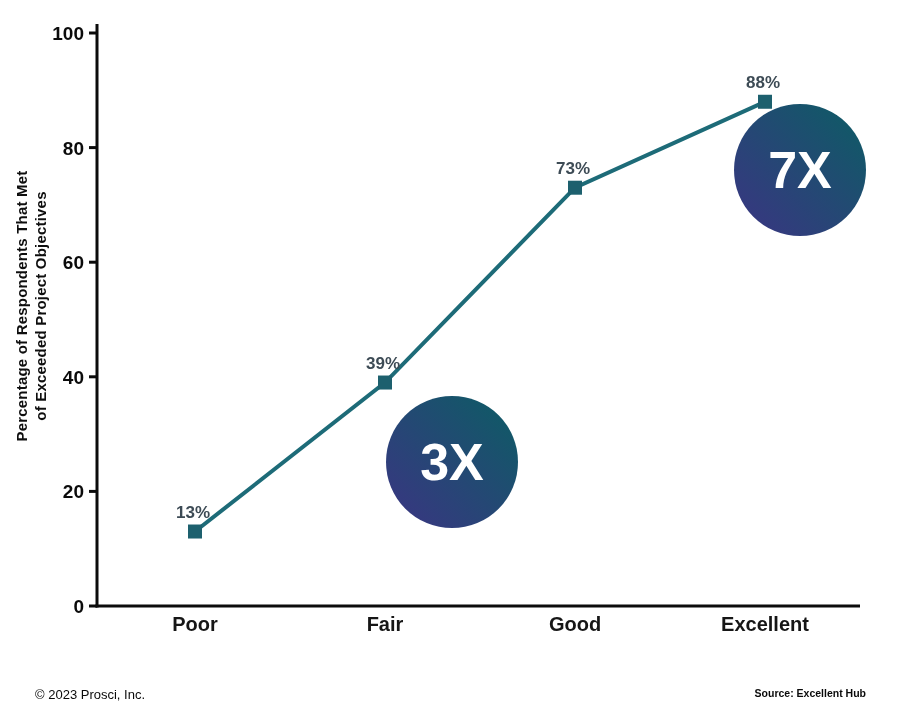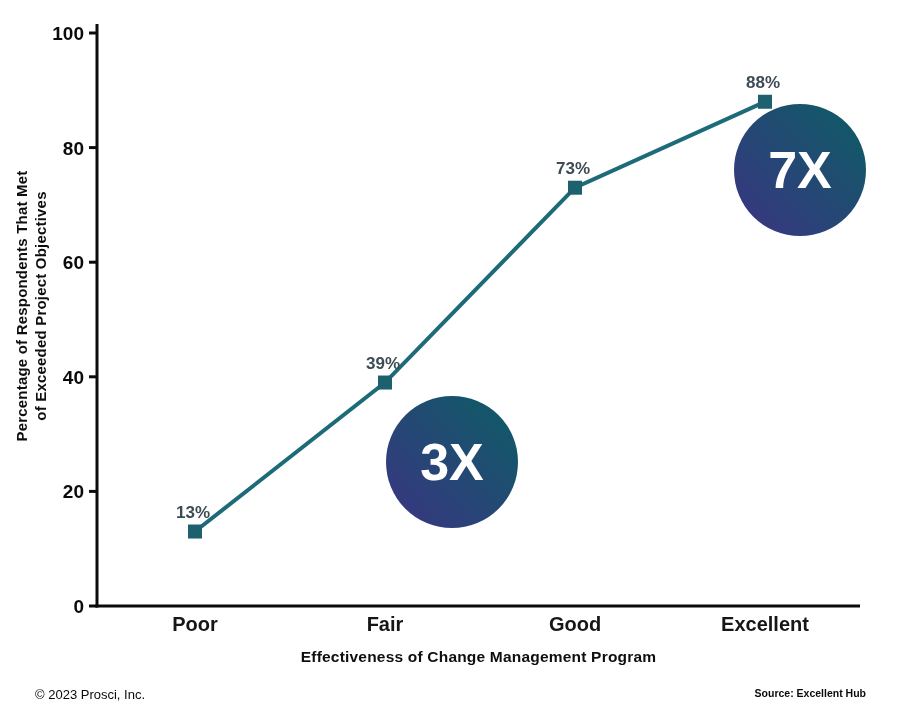--- a/index.html
+++ b/index.html
@@ -66,16 +66,15 @@
       <text x="763" y="87.75999999999999" text-anchor="middle" font-size="17" font-weight="bold" font-family="&quot;Liberation Sans&quot;, sans-serif" fill="#3d4b55">88%</text>
       <circle cx="452" cy="462" r="66" fill="url(#badgeGrad)"></circle>
       <text x="452" y="480" text-anchor="middle" font-size="52" font-weight="bold" font-family="&quot;Liberation Sans&quot;, sans-serif" fill="#ffffff">3X</text>
       <circle cx="800" cy="170" r="66" fill="url(#badgeGrad)"></circle>
       <text x="800" y="188" text-anchor="middle" font-size="52" font-weight="bold" font-family="&quot;Liberation Sans&quot;, sans-serif" fill="#ffffff">7X</text>
     </svg>
   <div class="ylabel">
     <div>Percentage of Respondents That Met</div>
     <div>of Exceeded Project Objectives</div>
   </div>
-  <div class="xlabel">Effectiveness of Change Management Program</div>
   <div class="footer-left">© 2023 Prosci, Inc.</div>
   <div class="footer-right">Source: Excellent Hub</div>
 </div>
 
 </body></html>

